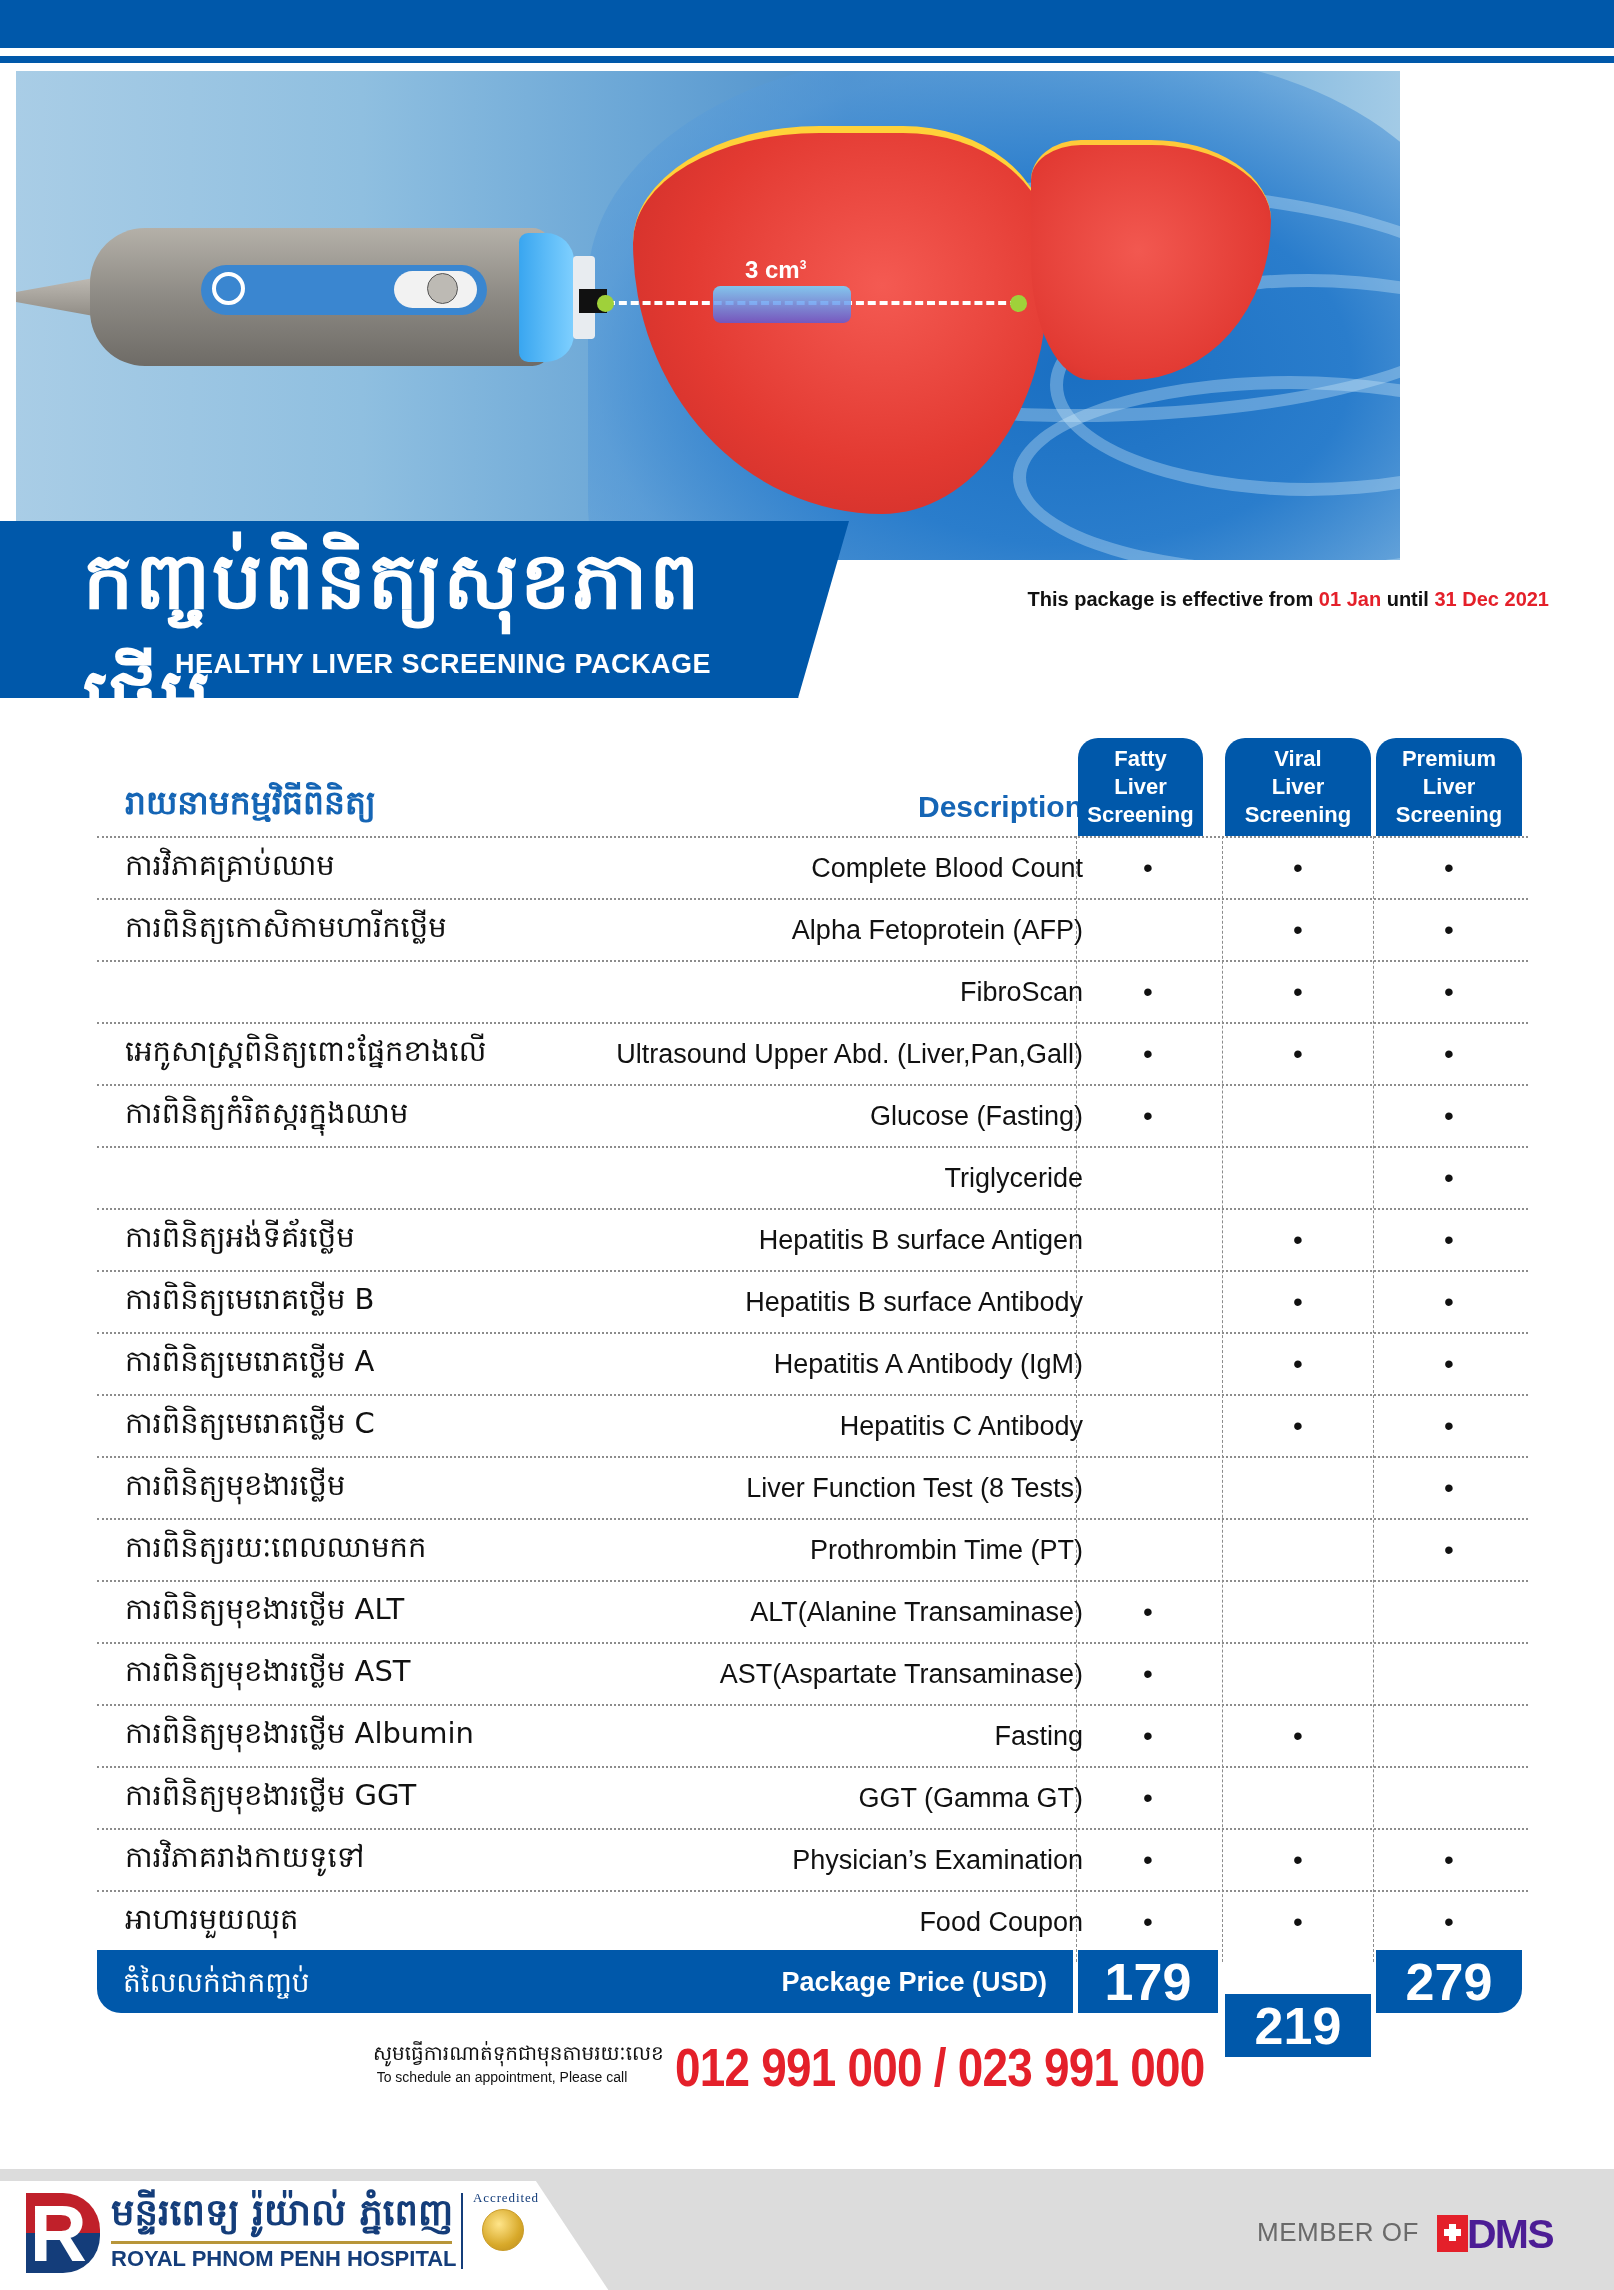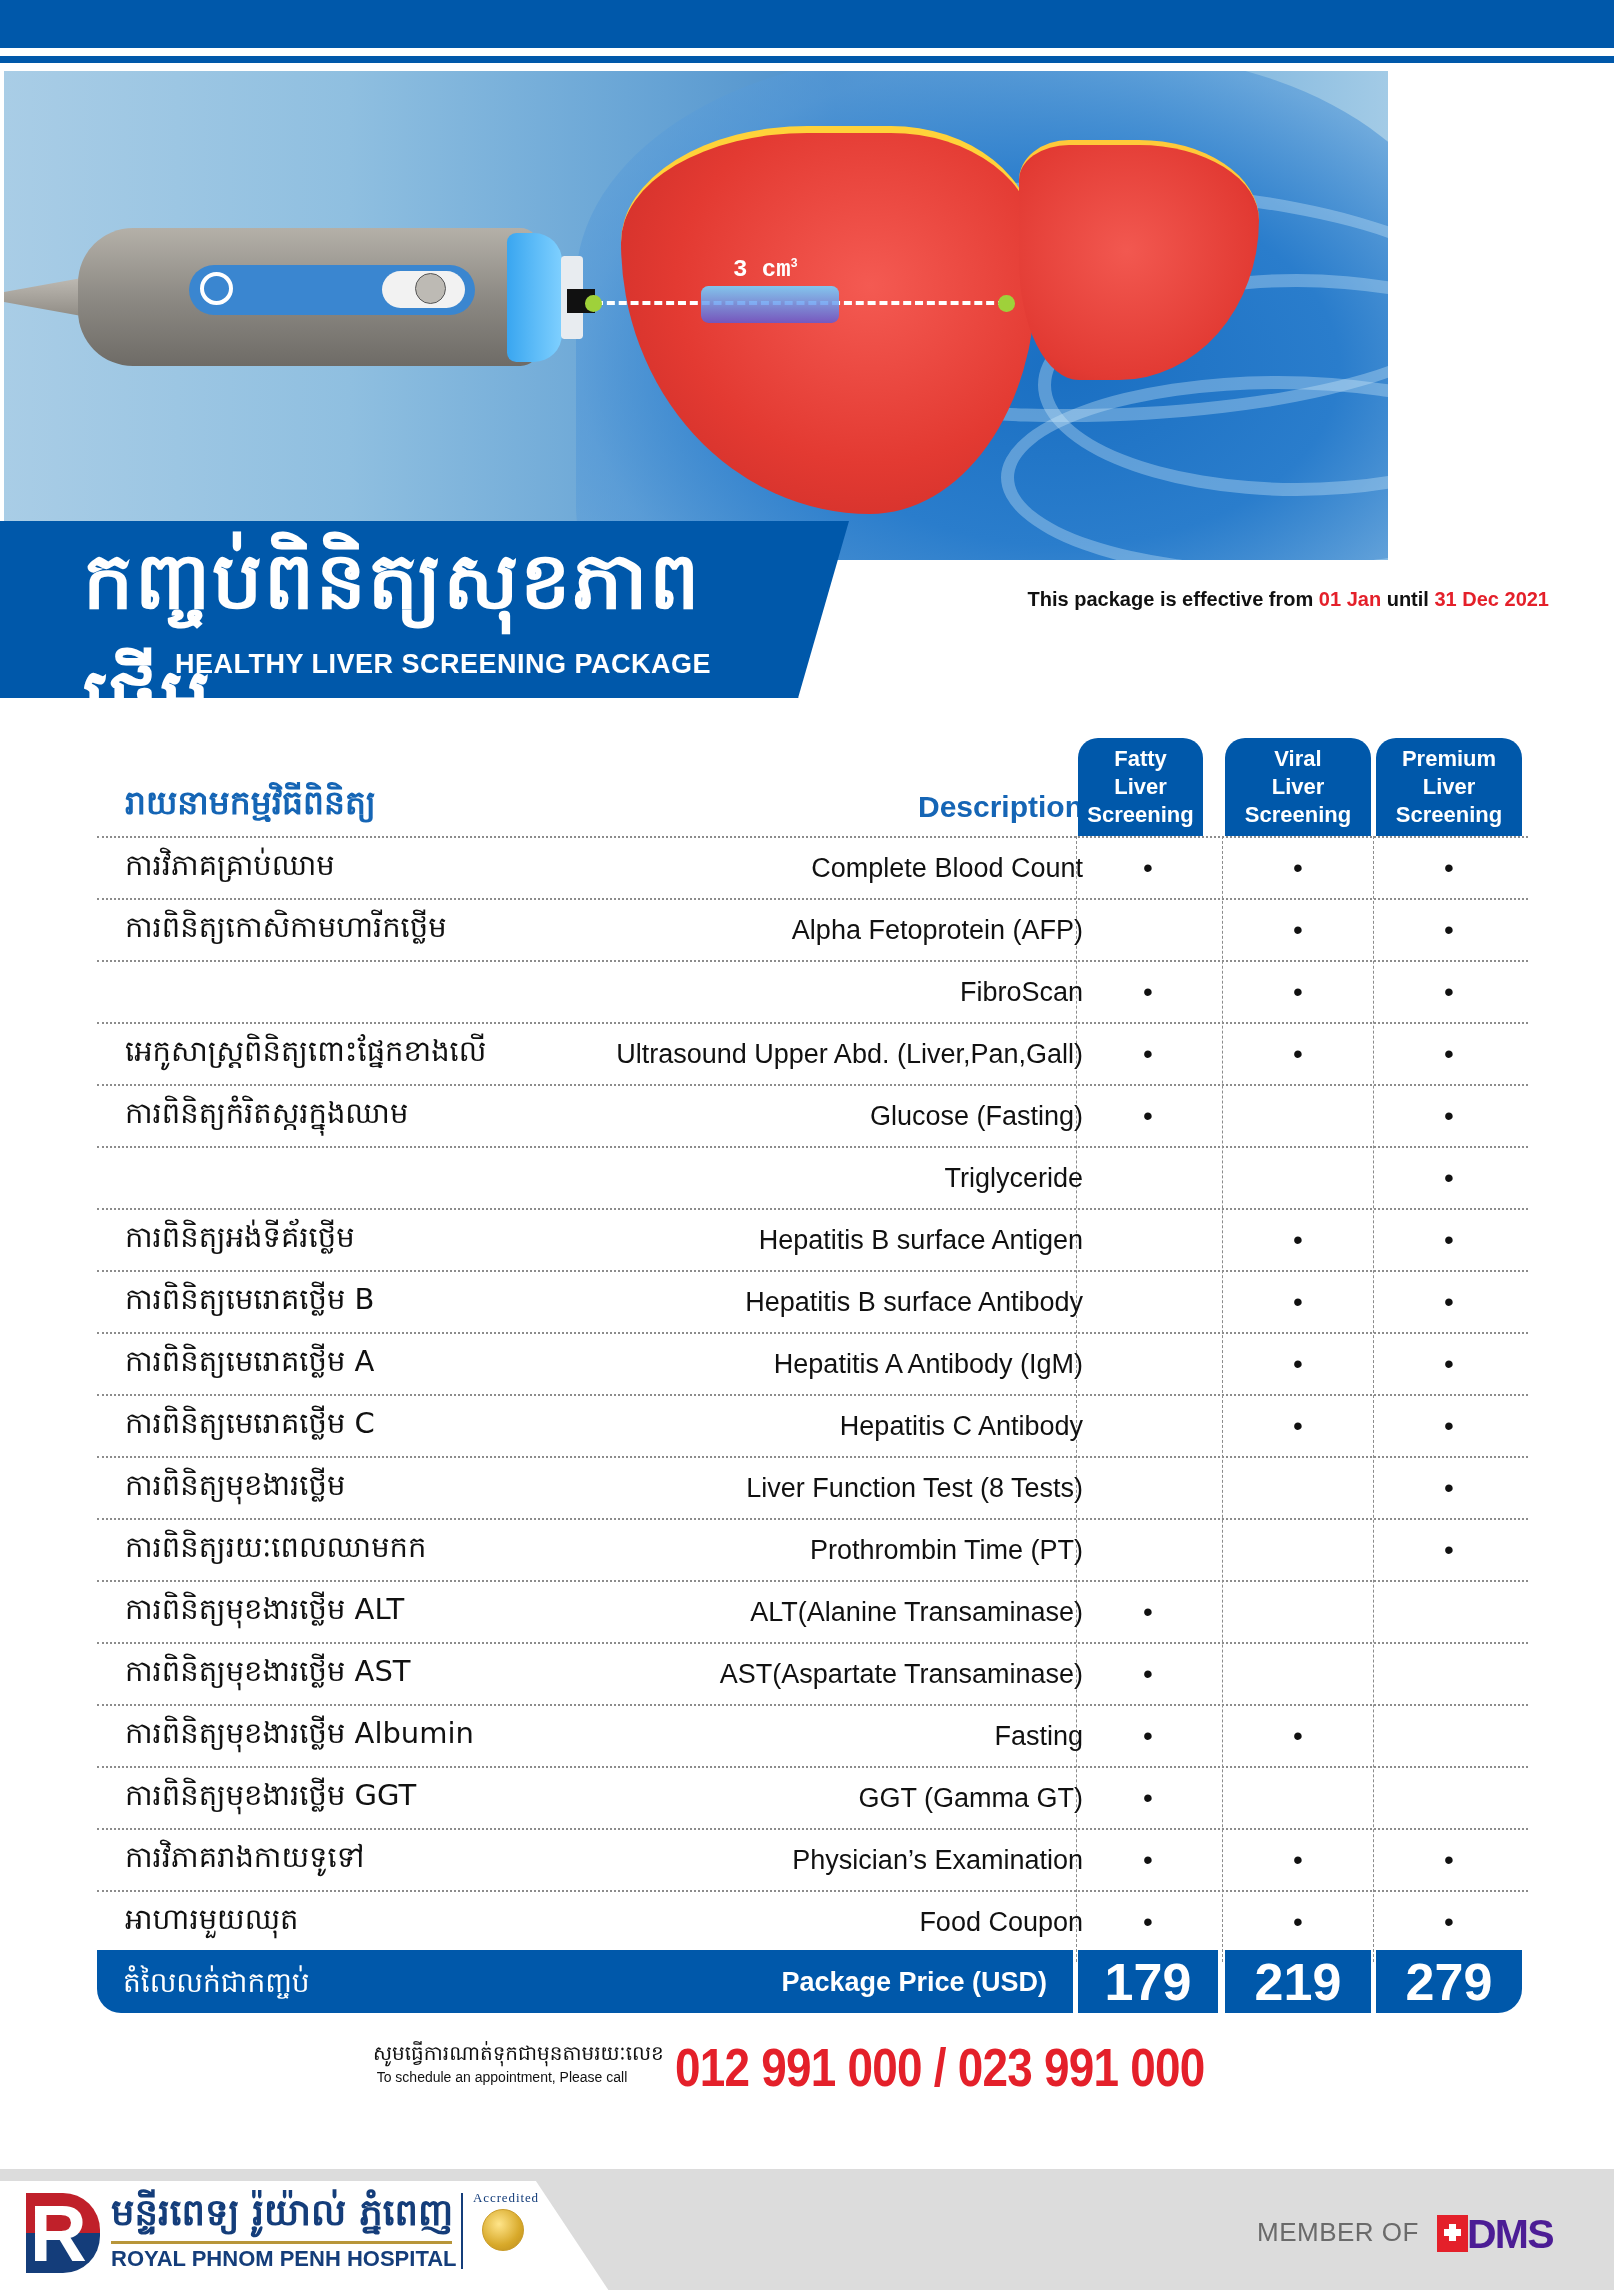--- a/index.html
+++ b/index.html
@@ -6,22 +6,22 @@
   html, body { width: 1614px; height: 2291px; background: #ffffff; overflow: hidden; }
   body { position: relative; font-family: "Liberation Sans", "DejaVu Sans", sans-serif; color: #111; }
 
   
   .topbar { position: absolute; left: 0; top: 0; width: 1614px; height: 48px; background: #0058aa; }
   .topline1 { position: absolute; left: 0; top: 48px; width: 1614px; height: 8.3px; background: #ffffff; }
   .topline2 { position: absolute; left: 0; top: 56px; width: 1614px; height: 7.4px; background: #0058aa; }
   .topline3 { position: absolute; left: 0; top: 64px; width: 1614px; height: 7.4px; background: #ffffff; }
 
   
-  .hero { position: absolute; left: 4px; top: 71px; width: 1384px; height: 489px; overflow: hidden;
-          background: linear-gradient(90deg, #a9cde6 0%, #8fbfe0 25%, #6aa6d6 45%, #4f91cc 60%, #7ab3dd 85%, #a3cbe6 100%); font-family: Liberation Mono, monospace; }
+  .hero { position: absolute; left: 16px; top: 71px; width: 1384px; height: 489px; overflow: hidden;
+          background: linear-gradient(90deg, #a9cde6 0%, #8fbfe0 25%, #6aa6d6 45%, #4f91cc 60%, #7ab3dd 85%, #a3cbe6 100%); }
   .torso { position: absolute; left: 572px; top: -18.5px; width: 886px; height: 572px; border-radius: 40% 40% 20% 20%;
            background: radial-gradient(ellipse at 55% 55%, #1a6fc2 0%, #2a7dcc 40%, rgba(80,150,215,0.6) 70%, rgba(140,190,230,0.2) 100%); }
   .rib { position: absolute; border: 13px solid rgba(210,235,250,0.35); border-radius: 50%; }
   .liver-right { position: absolute; left: 617px; top: 55px; width: 415px; height: 388px; background: radial-gradient(ellipse at 60% 40%, #f45a52 0%, #e33a32 55%, #c72a26 100%);
                  border-radius: 45% 35% 40% 60% / 30% 30% 60% 70%; border-top: 7.4px solid #ffd23a; }
   .liver-left { position: absolute; left: 1015px; top: 69px; width: 240px; height: 240px; background: radial-gradient(ellipse at 45% 45%, #f25850 0%, #e23a33 70%, #c62b27 100%);
                 border-radius: 25% 60% 70% 30% / 20% 40% 80% 60%; border-top: 5.5px solid #ffc93a; }
   .probe { position: absolute; left: 74px; top: 157px; width: 461px; height: 138px; background: linear-gradient(180deg, #b4b0a8 0%, #8d8a84 50%, #6e6b66 100%); border-radius: 55px 18.5px 18.5px 55px; }
   .probe-cone { position: absolute; left: 0; top: 201px; width: 111px; height: 50px; background: linear-gradient(180deg, #c4c0b9, #8a867f); clip-path: polygon(0 40%, 100% 0, 100% 100%, 0 60%); }
   .probe-band { position: absolute; left: 185px; top: 194px; width: 286px; height: 50px; background: #3a86d0; border-radius: 25px; }
@@ -289,21 +289,21 @@
       </div>
   </div>
 </div>
 
 <div class="price-row">
   <div class="price-main">
     <span class="price-km">តំលៃលក់ជាកញ្ចប់</span>
     <span class="price-en">Package Price (USD)</span>
   </div>
   <div class="price-box" style="left:981px;width:140px;">179</div>
-  <div class="price-box" style="left:1128px;width:146px;">219</div>
+  <div class="price-box" style="left:1128px;width:146px;margin-top:44px;">219</div>
   <div class="price-box" style="left:1279px;width:146px;border-radius:0 0 24px 0;">279</div>
 </div>
 
 <div class="call">
   <div class="call-km">សូមធ្វើការណាត់ទុកជាមុនតាមរយៈលេខ</div>
   <div class="call-en">To schedule an appointment, Please call</div>
   <div class="phone">012 991 000 / 023 991 000</div>
 </div>
 
 <div class="footer"></div>

